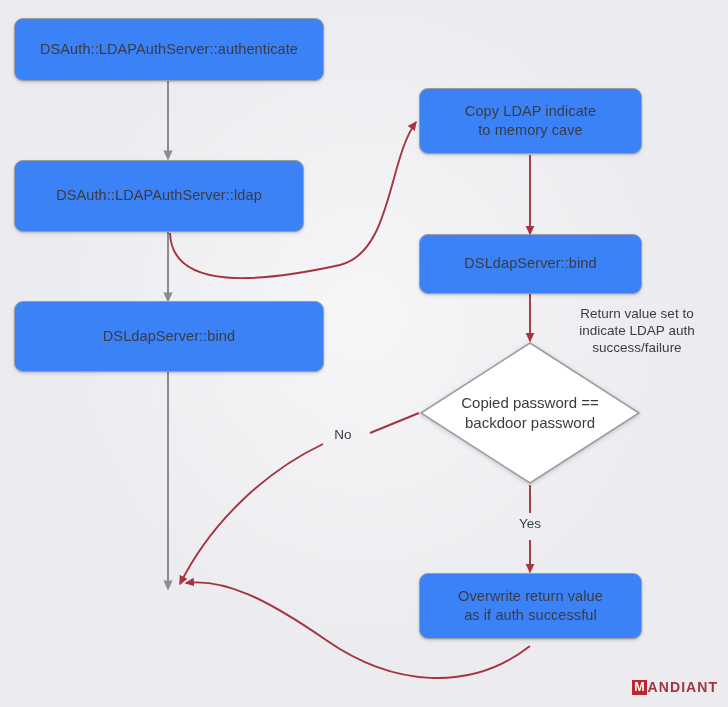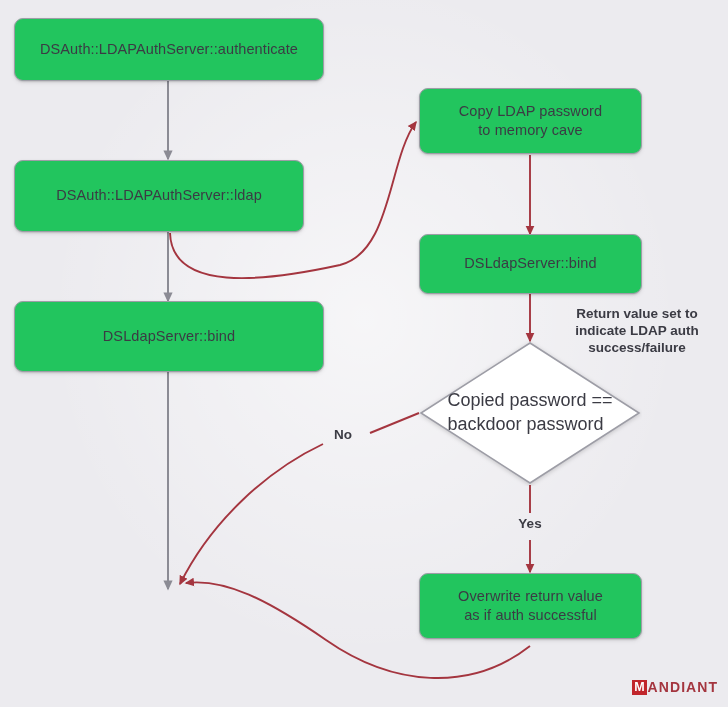--- a/index.html
+++ b/index.html
@@ -22,21 +22,21 @@
     position: absolute;
     inset: 0;
     pointer-events: none;
     background:
       radial-gradient(ellipse at 50% 45%, rgba(255,255,255,0.55) 0%, rgba(255,255,255,0.0) 62%);
     z-index: 0;
   }
   .node {
     position: absolute;
     box-sizing: border-box;
-    background: #22c55e;
+    background: #3b82f6;
     border: 1px solid #9d9da6;
     border-radius: 9px;
     display: flex;
     align-items: center;
     justify-content: center;
     text-align: center;
     color: #3b3b44;
     font-size: 14.5px;
     line-height: 1.32;
     letter-spacing: 0.1px;
@@ -52,32 +52,32 @@
   .diamond-shape {
     position: absolute;
     inset: 0;
   }
   .diamond-label {
     position: absolute;
     inset: 0;
     display: flex;
     align-items: center;
     justify-content: center;
-    text-align: left;
+    text-align: center;
     color: #3b3b44;
-    font-size: 18px;
+    font-size: 15px;
     line-height: 1.32;
     white-space: pre-line;
     pointer-events: none;
   }
 
   .edge-label {
     position: absolute;
     color: #3b3b44;
-    font-weight: bold;
+    font-weight: normal;
     font-size: 13.5px;
     line-height: 1.25;
     text-align: center;
     white-space: pre-line;
     z-index: 4;
   }
 
   svg.links {
     position: absolute;
     left: 0; top: 0;
@@ -158,21 +158,21 @@
 
   <div class="node" style="left:14px; top:160px; width:290px; height:72px;">
     <span>DSAuth::LDAPAuthServer::ldap</span>
   </div>
 
   <div class="node" style="left:14px; top:301px; width:310px; height:71px;">
     <span>DSLdapServer::bind</span>
   </div>
 
   <div class="node" style="left:419px; top:88px; width:223px; height:66px;">
-    <span>Copy LDAP password
+    <span>Copy LDAP indicate
 to memory cave</span>
   </div>
 
   <div class="node" style="left:419px; top:234px; width:223px; height:60px;">
     <span>DSLdapServer::bind</span>
   </div>
 
   <div class="diamond-wrap" style="left:418px; top:340px; width:224px; height:146px;">
     <svg class="diamond-shape" viewBox="0 0 224 146">
       <polygon points="112,3 221,73 112,143 3,73" fill="#ffffff" stroke="#9d9da6" stroke-width="1.6" style="filter: drop-shadow(0 1px 2px rgba(0,0,0,0.18));"></polygon>

